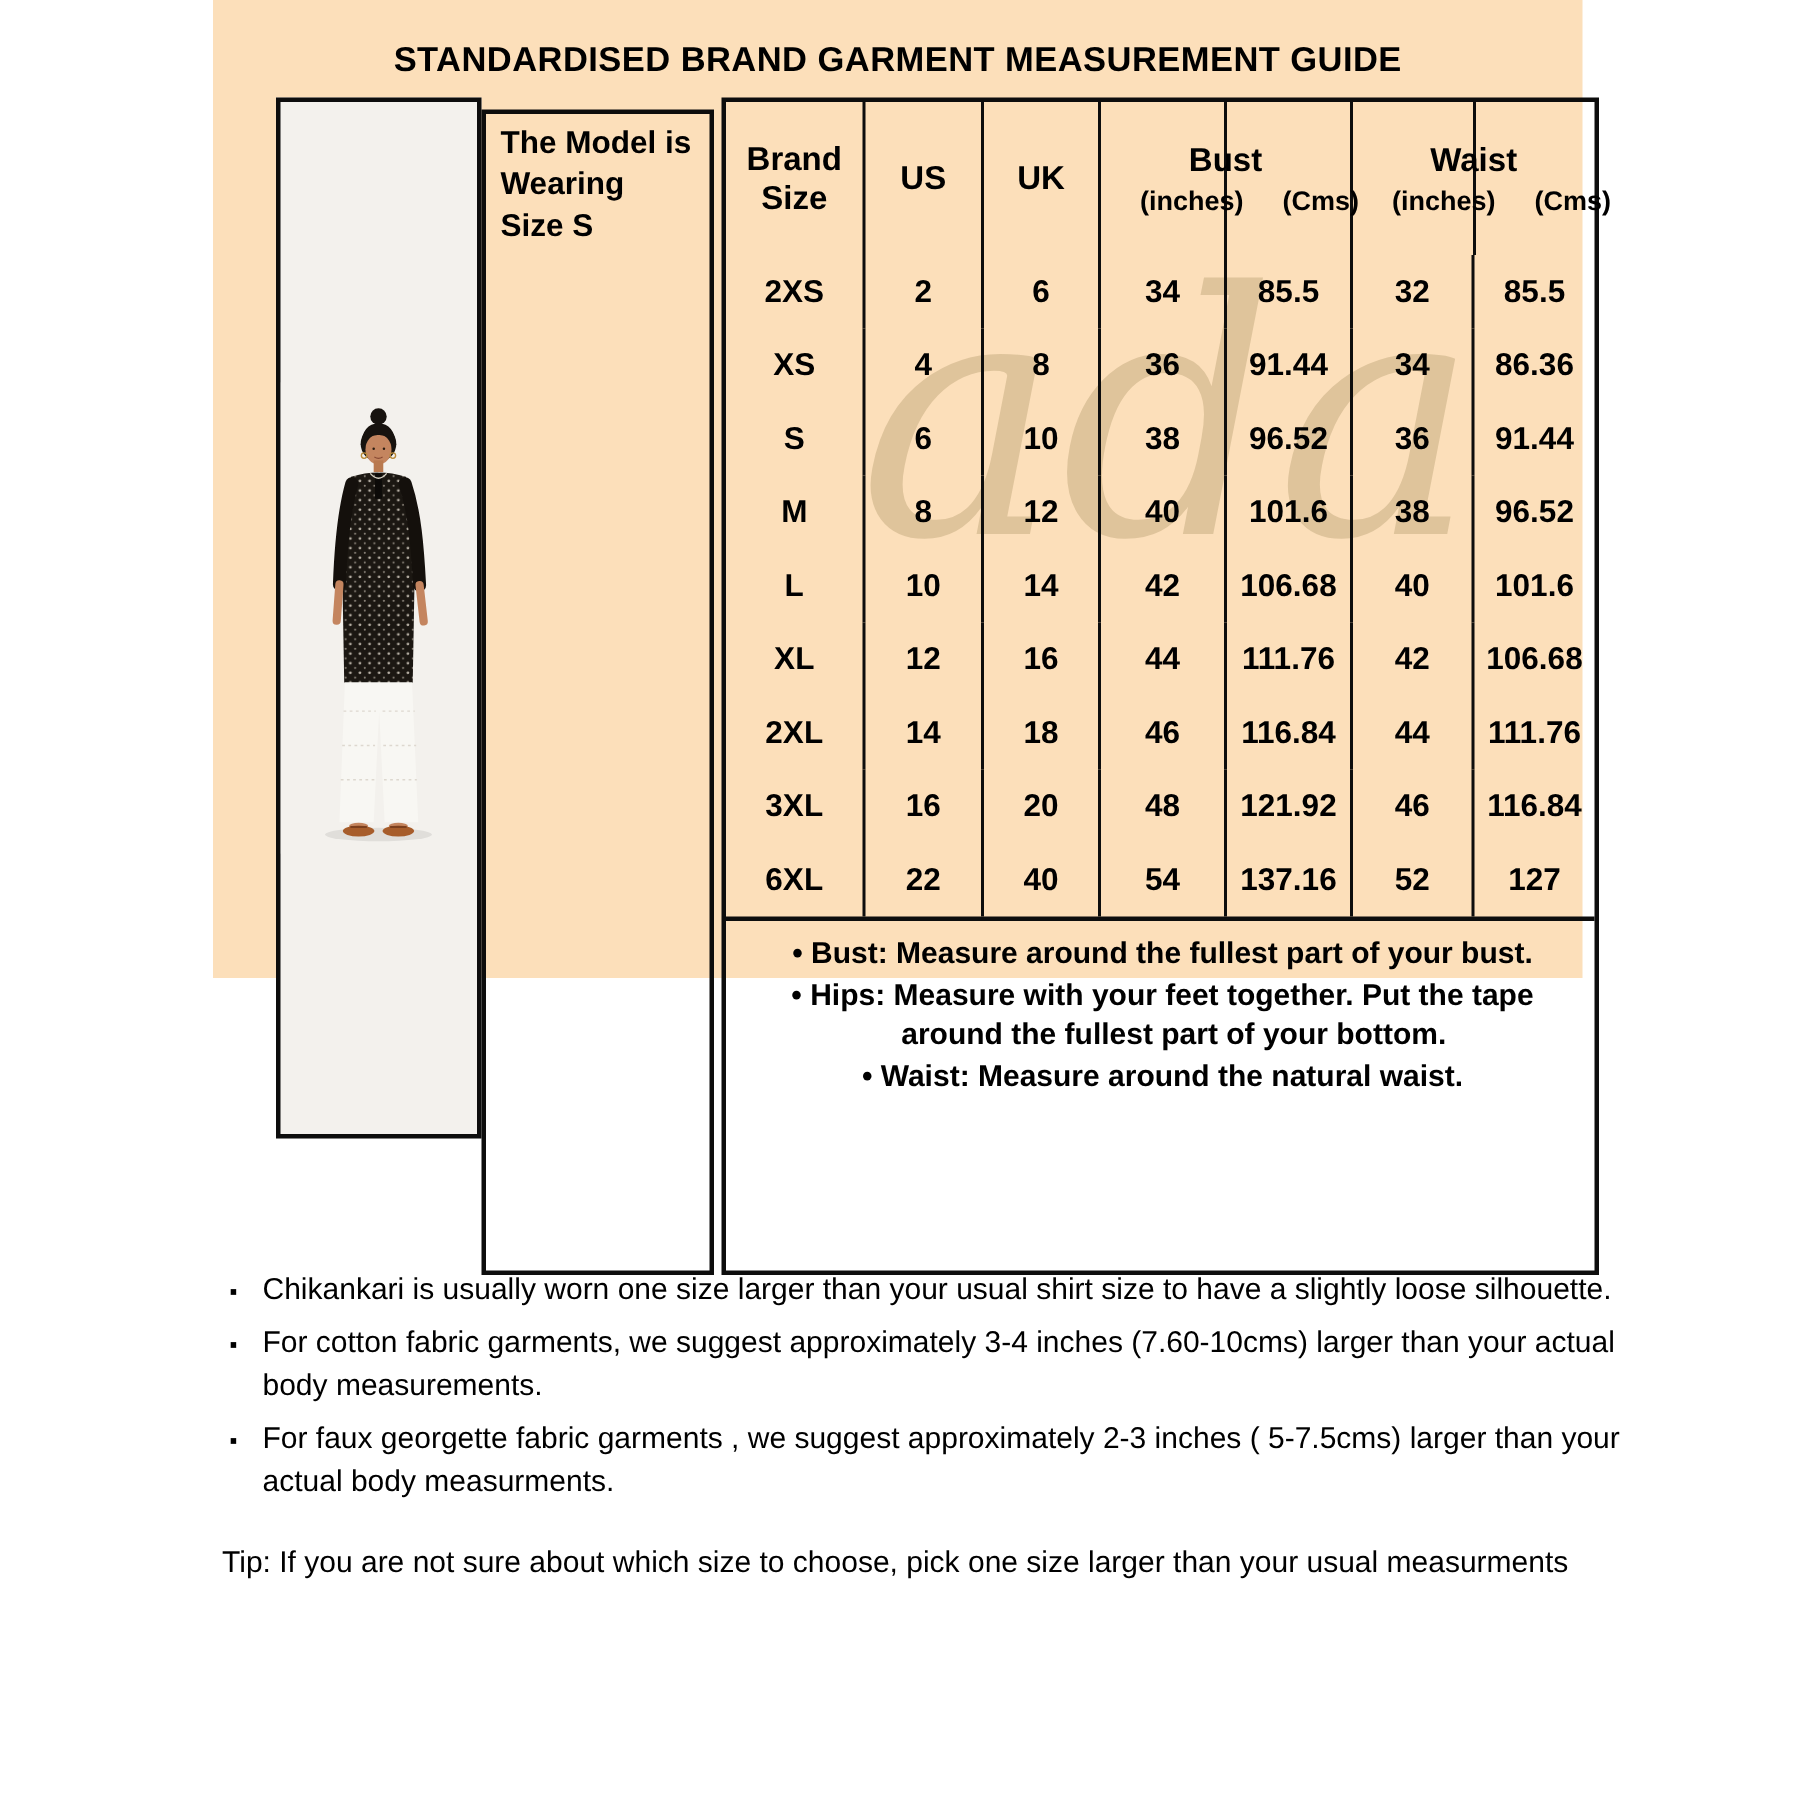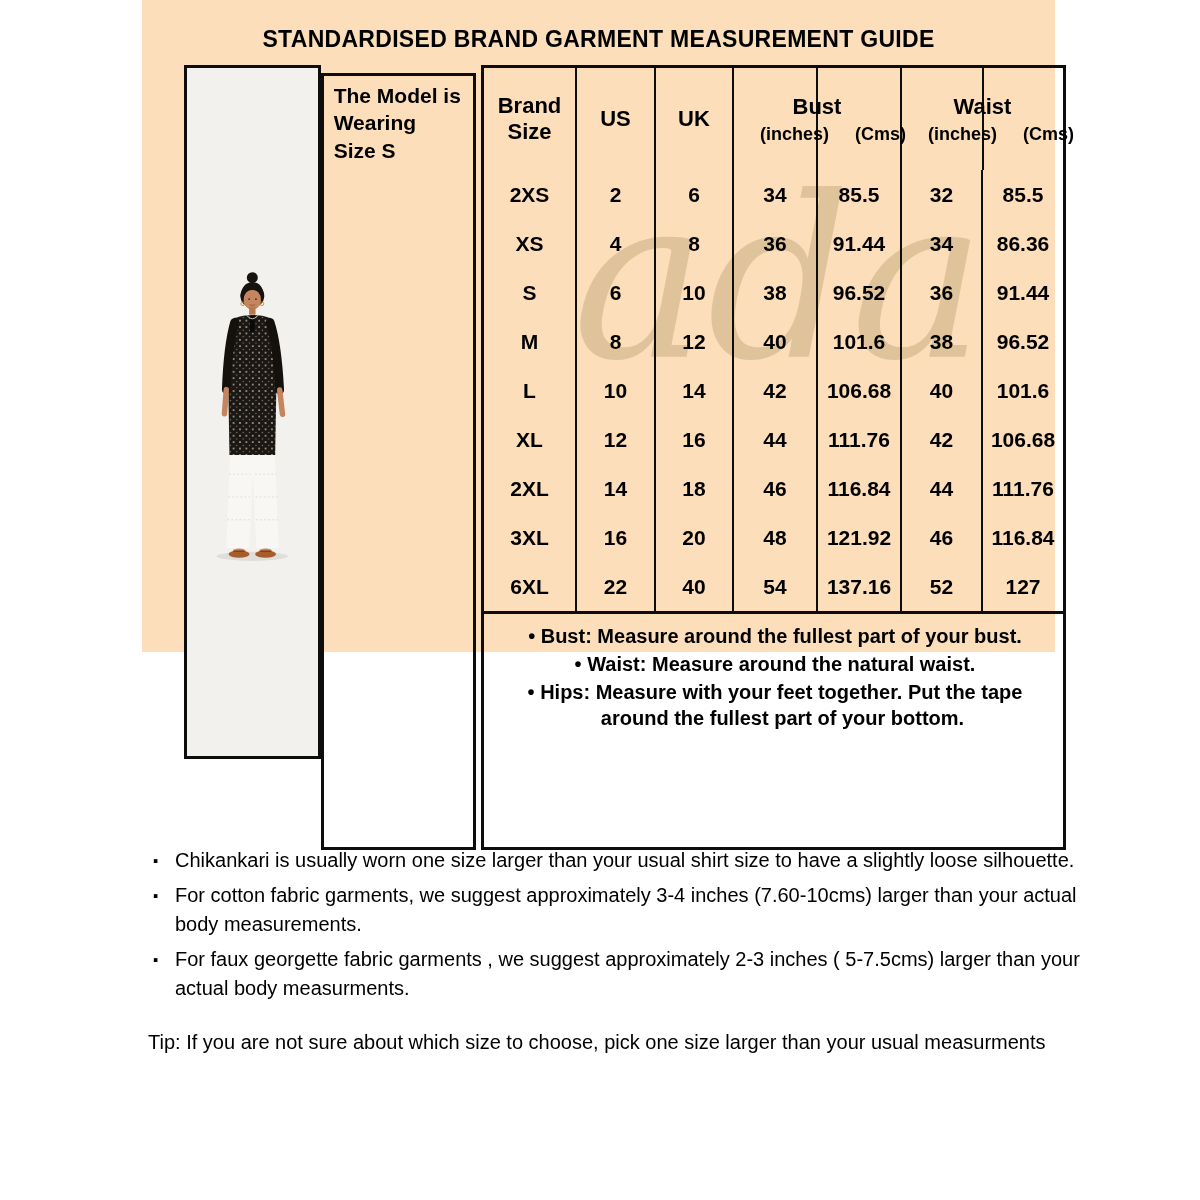--- a/index.html
+++ b/index.html
@@ -235,22 +235,22 @@
     <td>54</td>
     <td>137.16</td>
     <td>52</td>
     <td>127</td>
   </tr>
 </tbody>
         </table>
 
         <div class="notes">
           <div class="note">Bust: Measure around the fullest part of your bust.</div>
+          <div class="note">Hips: Measure with your feet together. Put the tape around the fullest part of your bottom.</div>
           <div class="note">Waist: Measure around the natural waist.</div>
-          <div class="note">Hips: Measure with your feet together. Put the tape around the fullest part of your bottom.</div>
         </div>
       </div>
 
     </div>
   </div>
 
   <div class="footer">
     <div class="f-item">Chikankari is usually worn one size larger than your usual shirt size to have a slightly loose silhouette.</div>
     <div class="f-item">For cotton fabric garments, we suggest approximately 3-4 inches (7.60-10cms) larger than your actual body measurements.</div>
     <div class="f-item">For faux georgette fabric garments , we suggest approximately 2-3 inches ( 5-7.5cms) larger than your actual body measurments.</div>

